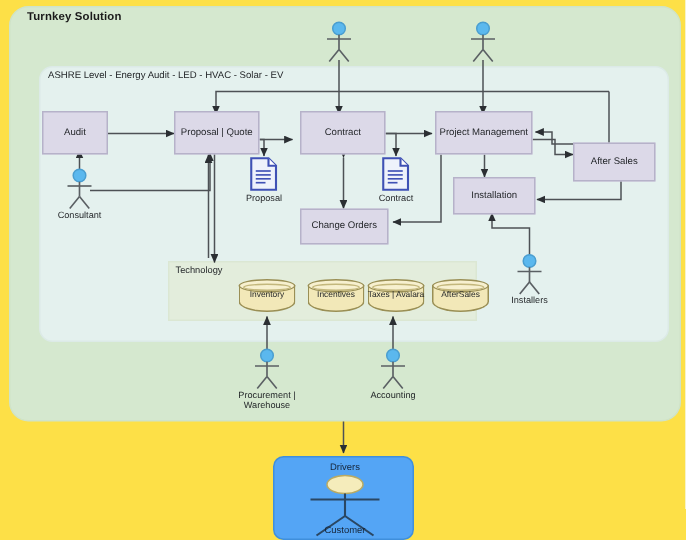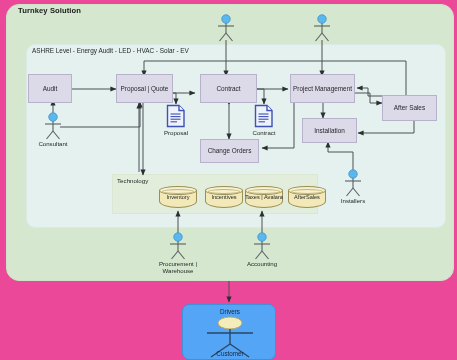--- a/index.html
+++ b/index.html
@@ -4,21 +4,21 @@
 <style>
   html, body {
     margin: 0;
     padding: 0;
     background: #ffffff;
   }
   #canvas {
     position: relative;
     width: 457px;
     height: 360px;
-    background: #ec4899;
+    background: #fde047;
     font-family: "Liberation Sans", sans-serif;
     overflow: hidden;
   }
   svg#wires {
     position: absolute;
     left: 0; top: 0;
     width: 457px; height: 360px;
     pointer-events: none;
   }
   

